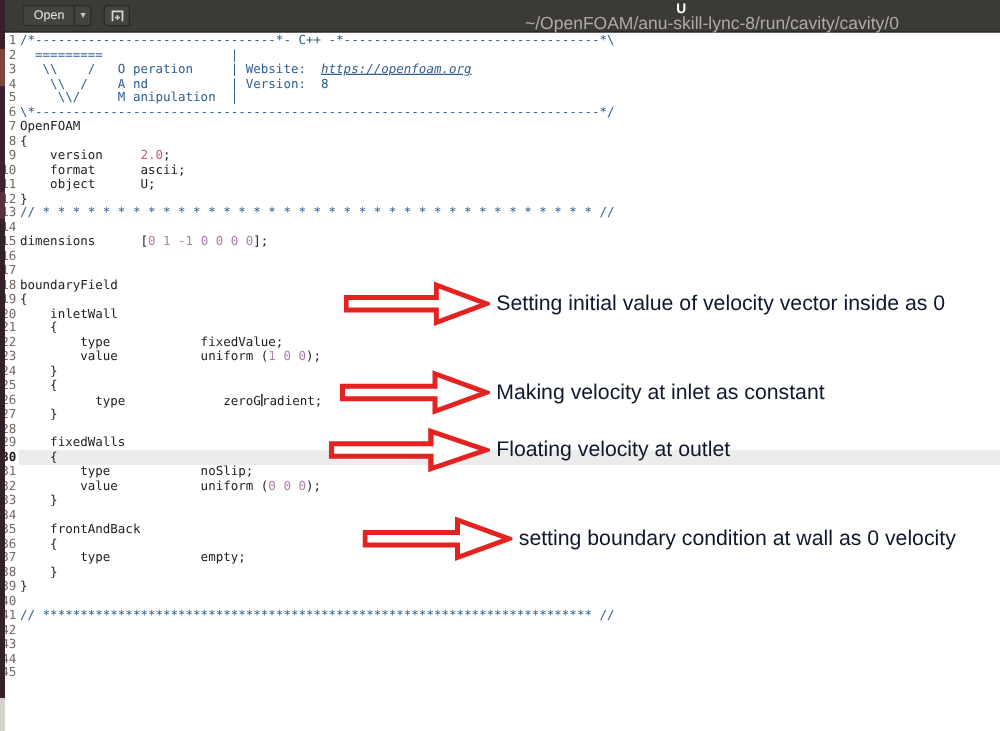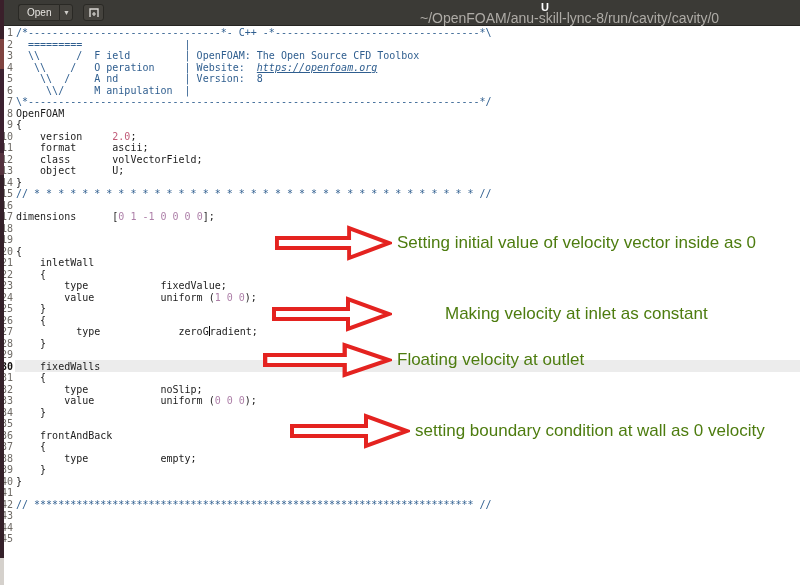--- a/index.html
+++ b/index.html
@@ -53,21 +53,21 @@
     font-family:"DejaVu Sans Mono","Liberation Mono",monospace;font-size:10px;color:#1c1c1c;}
   .code .cl{height:11.5px;line-height:11.5px;white-space:pre;}
   .tok-c{color:#2f5e8f;}
   .tok-u{color:#2f5e8f;font-style:italic;text-decoration:underline;}
   .tok-n{color:#ad7fa8;}
   .tok-f{color:#c15b78;}
   .caret{display:inline-block;width:1px;height:10px;background:#000;vertical-align:-1px;}
   
   .annotation{position:absolute;display:flex;align-items:center;z-index:7;}
   .arrow-svg{display:block;flex:0 0 auto;}
-  .ann-text{margin-left:5px;color:#4d7c0f;font-size:17px;line-height:20px;white-space:nowrap;
+  .ann-text{margin-left:5px;color:#0f172a;font-size:17px;line-height:20px;white-space:nowrap;
     font-family:"Liberation Sans",sans-serif;}
 </style>
 </head>
 <body>
 
 <div class="screen">
 
   <div class="topbar">
     <div class="open-group">
       <button class="open-btn">Open</button>
@@ -132,37 +132,36 @@
         <div class="ln">40</div>
         <div class="ln">41</div>
         <div class="ln">42</div>
         <div class="ln">43</div>
         <div class="ln">44</div>
         <div class="ln">45</div>
       </div>
     <div class="code" id="code">
         <div class="cl"><span class="tok-c">/*--------------------------------*- C++ -*----------------------------------*\</span></div>
         <div class="cl"><span class="tok-c">  =========                 |</span></div>
-        <div class="cl"><span class="tok-c">  \\      /  F ield         | OpenFOAM: The Open Source CFD Toolbox</span></div>
         <div class="cl"><span class="tok-c">   \\    /   O peration     | Website:  </span><span class="tok-u">https://openfoam.org</span></div>
         <div class="cl"><span class="tok-c">    \\  /    A nd           | Version:  8</span></div>
         <div class="cl"><span class="tok-c">     \\/     M anipulation  |</span></div>
         <div class="cl"><span class="tok-c">\*---------------------------------------------------------------------------*/</span></div>
         <div class="cl"><span>OpenFOAM</span></div>
         <div class="cl"><span>{</span></div>
         <div class="cl"><span>    version     </span><span class="tok-f">2.0</span><span>;</span></div>
         <div class="cl"><span>    format      ascii;</span></div>
-        <div class="cl"><span>    class       volVectorField;</span></div>
         <div class="cl"><span>    object      U;</span></div>
         <div class="cl"><span>}</span></div>
         <div class="cl"><span class="tok-c">// * * * * * * * * * * * * * * * * * * * * * * * * * * * * * * * * * * * * * //</span></div>
         <div class="cl"></div>
         <div class="cl"><span>dimensions      [</span><span class="tok-n">0 1 -1 0 0 0 0</span><span>];</span></div>
         <div class="cl"></div>
         <div class="cl"></div>
+        <div class="cl"><span>boundaryField</span></div>
         <div class="cl"><span>{</span></div>
         <div class="cl"><span>    inletWall</span></div>
         <div class="cl"><span>    {</span></div>
         <div class="cl"><span>        type            fixedValue;</span></div>
         <div class="cl"><span>        value           uniform (</span><span class="tok-n">1 0 0</span><span>);</span></div>
         <div class="cl"><span>    }</span></div>
         <div class="cl"><span>    {</span></div>
         <div class="cl"><span>          type             zeroG</span><span class="caret"></span><span>radient;</span></div>
         <div class="cl"><span>    }</span></div>
         <div class="cl"></div>
@@ -182,21 +181,21 @@
       </div>
   </div>
 
   <div class="annotation" style="left:275px;top:225px;">
     <svg class="arrow-svg" width="117" height="36" viewBox="0 0 120 36" preserveAspectRatio="none">
       <polygon points="2,13 76,13 76,3 117,18 76,33 76,23 2,23" fill="#ffffff" stroke="#e42320" stroke-width="4" stroke-linejoin="miter"></polygon>
     </svg>
     <span class="ann-text">Setting initial value of velocity vector inside as 0</span>
   </div>
 
-  <div class="annotation" style="left:272px;top:296px;gap:48px;">
+  <div class="annotation" style="left:272px;top:296px;">
     <svg class="arrow-svg" width="120" height="36" viewBox="0 0 120 36" preserveAspectRatio="none">
       <polygon points="2,13 76,13 76,3 117,18 76,33 76,23 2,23" fill="#ffffff" stroke="#e42320" stroke-width="4" stroke-linejoin="miter"></polygon>
     </svg>
     <span class="ann-text">Making velocity at inlet as constant</span>
   </div>
 
   <div class="annotation" style="left:263px;top:342px;">
     <svg class="arrow-svg" width="129" height="36" viewBox="0 0 120 36" preserveAspectRatio="none">
       <polygon points="2,13 76,13 76,3 117,18 76,33 76,23 2,23" fill="#ffffff" stroke="#e42320" stroke-width="4" stroke-linejoin="miter"></polygon>
     </svg>

